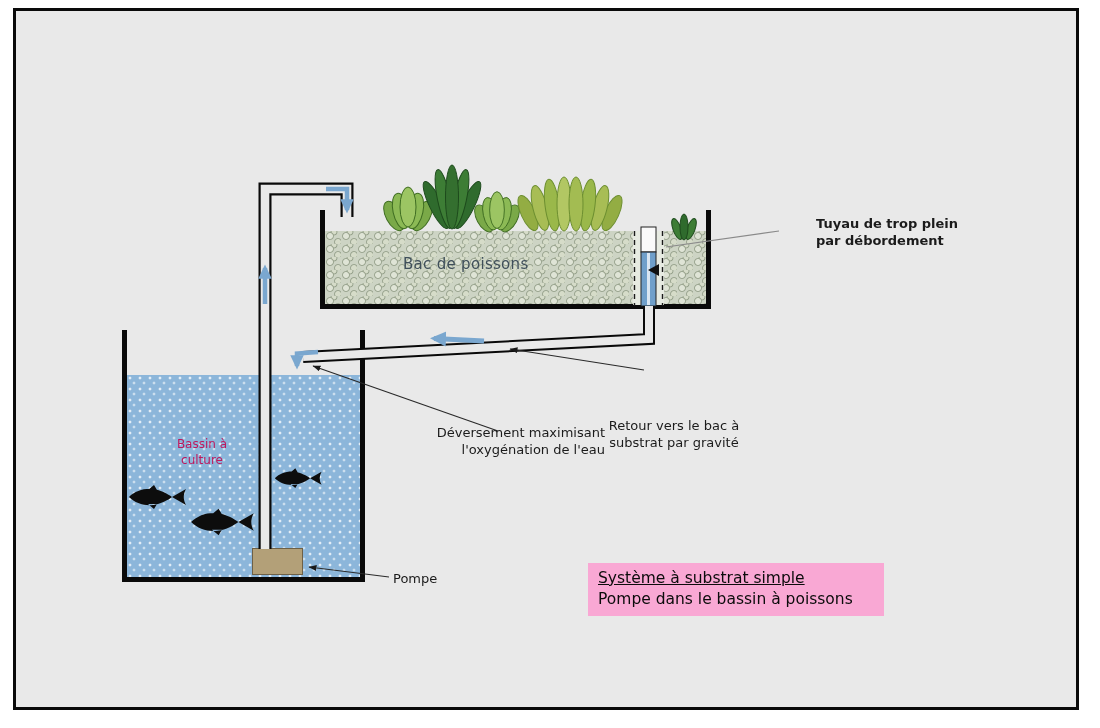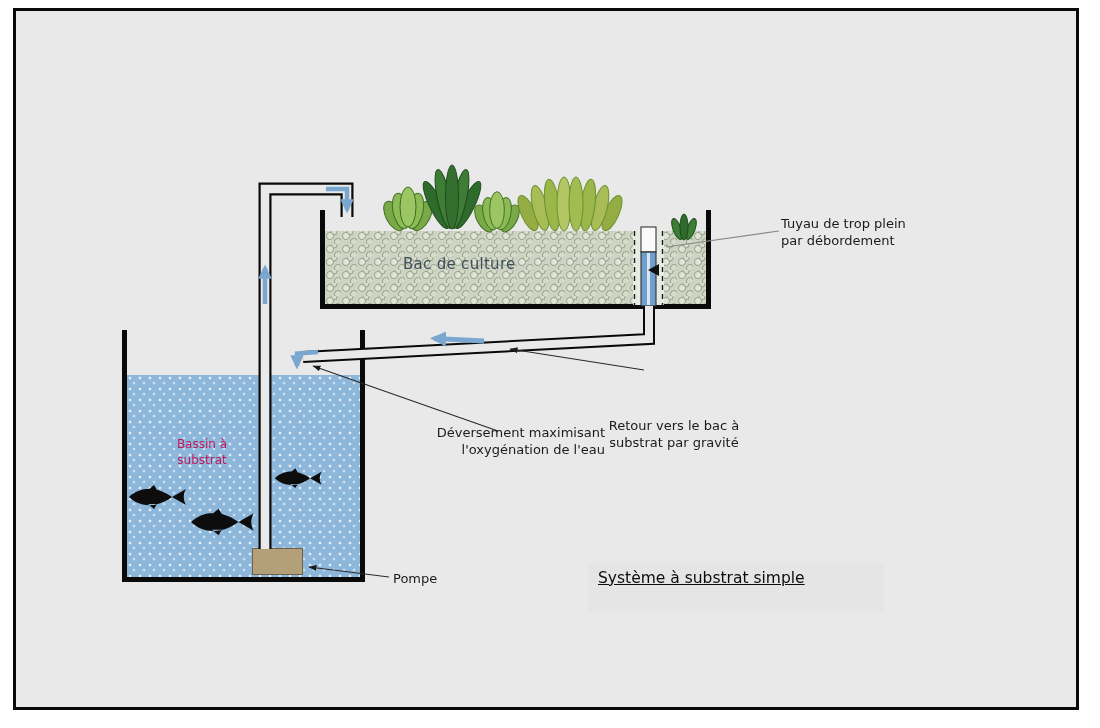--- a/index.html
+++ b/index.html
@@ -29,50 +29,50 @@
       radial-gradient(circle at 7px 8px, rgba(255,255,255,.55) .9px, rgba(255,255,255,0) 1.8px);
     background-size:10px 11px;}
   .tank-label{position:absolute;left:160px;top:437px;width:84px;text-align:center;
     font-size:12px;color:#be185d;line-height:1.3;}
 
   .pump{position:absolute;left:252px;top:548px;width:51px;height:27px;background:#b3a078;border:1.5px solid #6e6046;box-sizing:border-box;}
 
   
   .ann{position:absolute;font-size:13px;color:#1b1b1b;line-height:1.32;}
   .ann div{white-space:nowrap;}
-  .lbl-overflow{left:781px;top:215px;text-align:left;}
+  .lbl-overflow{left:816px;top:215px;text-align:left;font-weight:bold;}
   .lbl-return{left:598px;top:369px;width:152px;text-align:center;margin-top:48px;}
   .lbl-oxygen{left:425px;top:424px;width:180px;text-align:right;}
   .lbl-pump{left:393px;top:570px;}
 
   
-  .title-box{position:absolute;left:588px;top:563px;width:296px;min-height:48px;background:#e5e5e5;
+  .title-box{position:absolute;left:588px;top:563px;width:296px;min-height:48px;background:#f9a8d4;
     box-sizing:border-box;padding:5px 10px;font-size:15.5px;color:#0c0c0c;line-height:1.38;}
   .title-box .u{text-decoration:underline;}
 
   .art{position:absolute;left:0;top:0;width:1100px;height:728px;pointer-events:none;}
 </style>
 </head>
 <body>
 
 <div class="canvas">
 
   <div class="frame"></div>
 
   <div class="grow-bed">
     <div class="gravel"></div>
   </div>
-  <div class="growbed-label">Bac de culture</div>
+  <div class="growbed-label">Bac de poissons</div>
 
   <div class="fish-tank">
     <div class="water"></div>
   </div>
   <div class="tank-label">
     <div>Bassin à</div>
-    <div>substrat</div>
+    <div>culture</div>
   </div>
 
   <div class="pump"></div>
 
   <svg class="art" viewBox="0 0 1100 728" xmlns="http://www.w3.org/2000/svg">
     <defs>
       <marker id="ab" markerWidth="4" markerHeight="4" refX="2.4" refY="1.5" orient="auto">
         <path d="M0,0 L3.2,1.5 L0,3 Z" fill="#7aa7cf"></path>
       </marker>
       <marker id="ak" markerWidth="10" markerHeight="8" refX="7.5" refY="3" orient="auto" markerUnits="userSpaceOnUse">
@@ -171,15 +171,16 @@
 
   <div class="ann lbl-oxygen">
     <div>Déversement maximisant</div>
     <div>l'oxygénation de l'eau</div>
   </div>
 
   <div class="ann lbl-pump">Pompe</div>
 
   <div class="title-box">
     <div class="u">Système à substrat simple</div>
+    <div>Pompe dans le bassin à poissons</div>
   </div>
 
 </div>
 
 </body></html>

